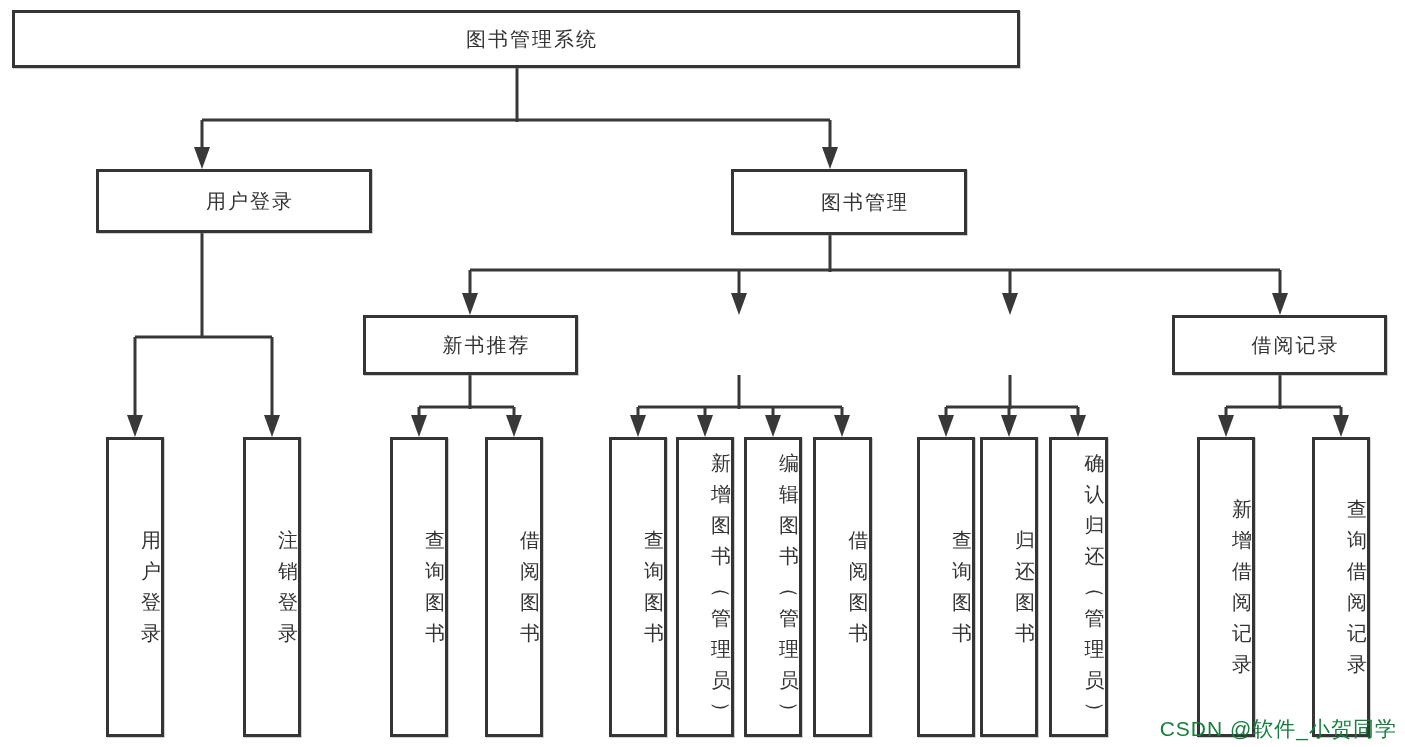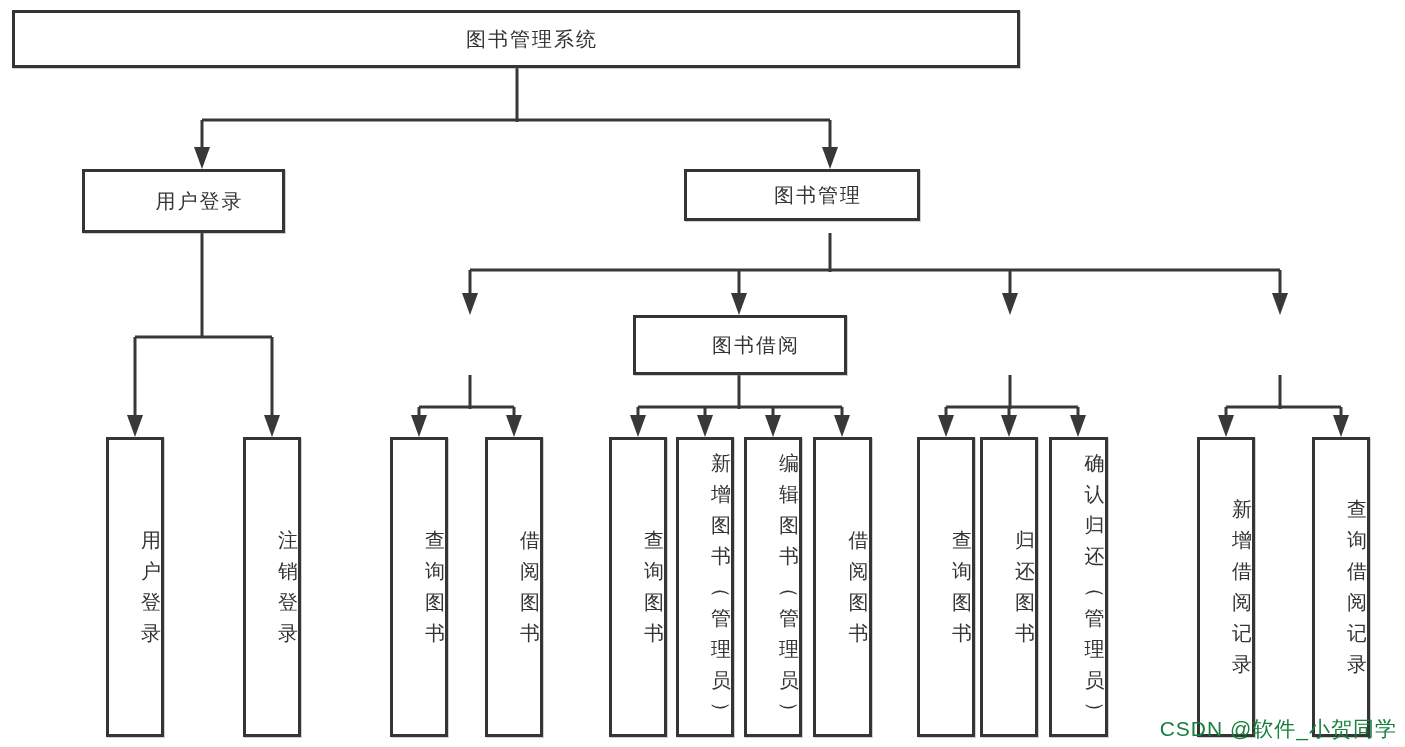--- a/index.html
+++ b/index.html
@@ -57,29 +57,32 @@
     <polygon class="head" points="1001,415 1017,415 1009,437"></polygon>
     <polygon class="head" points="1070,415 1086,415 1078,437"></polygon>
     <polygon class="head" points="1218,415 1234,415 1226,437"></polygon>
     <polygon class="head" points="1333,415 1349,415 1341,437"></polygon>
   </svg>
 
   <div class="hbox" style="left:12px;top:10px;width:1008px;height:58px">
     <span>图书管理系统</span>
   </div>
 
-  <div class="hbox" style="left:82px;top:169px;width:203px;height:64px">
+  <div class="hbox" style="left:96px;top:169px;width:276px;height:64px">
     <span>用户登录</span>
   </div>
-  <div class="hbox" style="left:684px;top:169px;width:236px;height:52px">
+  <div class="hbox" style="left:731px;top:169px;width:236px;height:66px">
     <span>图书管理</span>
   </div>
 
-  <div class="hbox" style="left:633px;top:315px;width:214px;height:60px">
-    <span>图书借阅</span>
+  <div class="hbox" style="left:363px;top:315px;width:215px;height:60px">
+    <span>新书推荐</span>
+  </div>
+  <div class="hbox" style="left:1172px;top:315px;width:215px;height:60px">
+    <span>借阅记录</span>
   </div>
 
   <div class="vbox" style="left:106px;top:437px;width:58px;height:300px">
     <span class="vtext">
         <div>用</div>
         <div>户</div>
         <div>登</div>
         <div>录</div>
       </span>
   </div>

